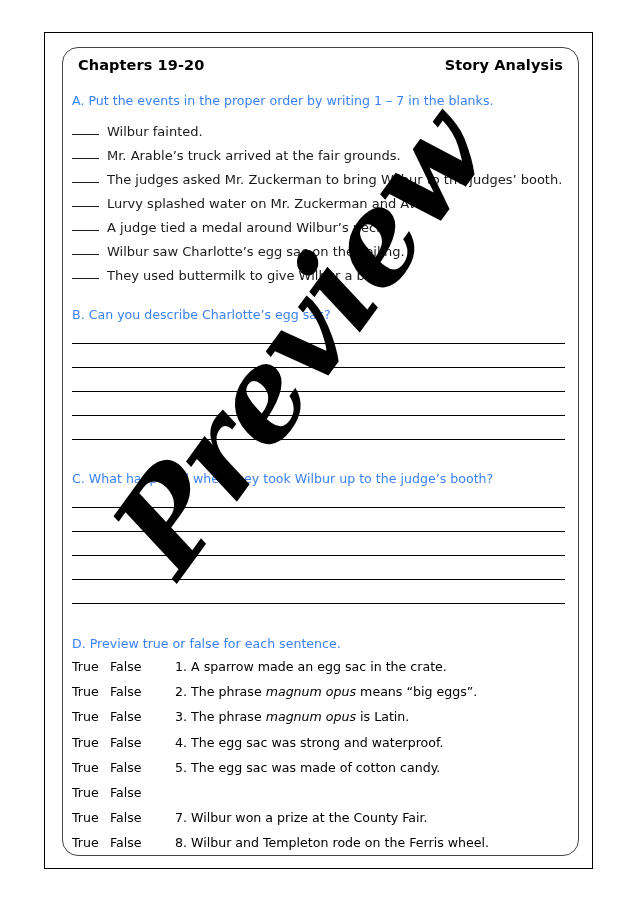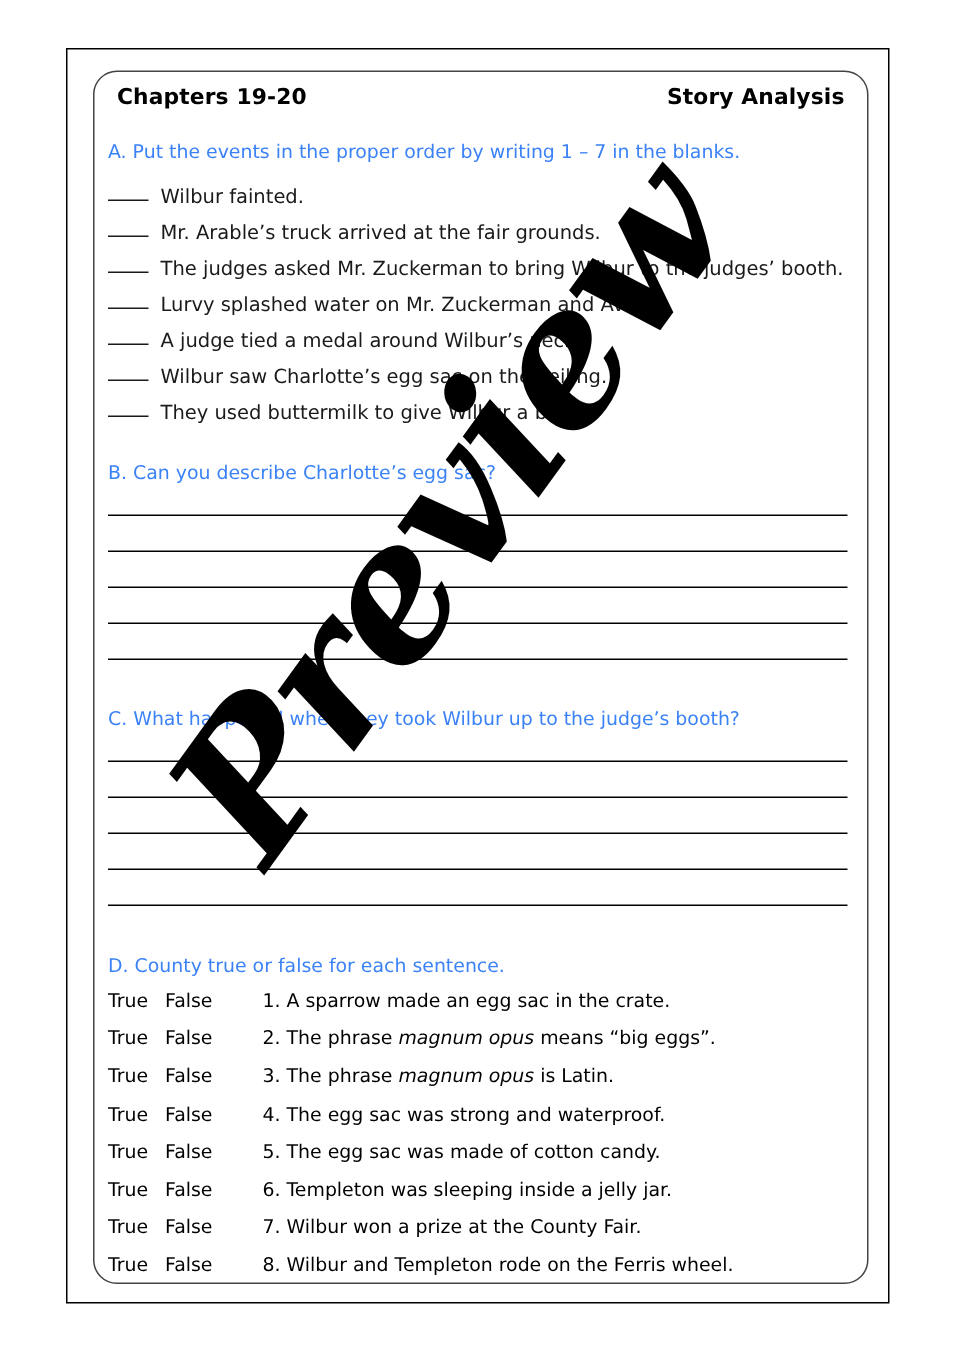--- a/index.html
+++ b/index.html
@@ -188,21 +188,21 @@
 
   <div id="sec-c-prompt" class="abs btext prompt">C. What happened when they took Wilbur up to the judge’s booth?</div>
   <div id="sec-c-lines" class="lines">
     <div class="wline"></div>
     <div class="wline"></div>
     <div class="wline"></div>
     <div class="wline"></div>
     <div class="wline"></div>
   </div>
 
-  <div id="sec-d-prompt" class="abs btext prompt">D. County true or false for each sentence.</div>
+  <div id="sec-d-prompt" class="abs btext prompt">D. Preview true or false for each sentence.</div>
   <div id="sec-d-rows">
       <div class="tf-row">
         <span class="tf-true">True</span>
         <span class="tf-false">False</span>
         <span class="tf-text">1. A sparrow made an egg sac in the crate.</span>
       </div>
       <div class="tf-row">
         <span class="tf-true">True</span>
         <span class="tf-false">False</span>
         <span class="tf-text">2. The phrase <i>magnum opus</i> means “big eggs”.</span>
@@ -218,21 +218,20 @@
         <span class="tf-text">4. The egg sac was strong and waterproof.</span>
       </div>
       <div class="tf-row">
         <span class="tf-true">True</span>
         <span class="tf-false">False</span>
         <span class="tf-text">5. The egg sac was made of cotton candy.</span>
       </div>
       <div class="tf-row">
         <span class="tf-true">True</span>
         <span class="tf-false">False</span>
-        <span class="tf-text">6. Templeton was sleeping inside a jelly jar.</span>
       </div>
       <div class="tf-row">
         <span class="tf-true">True</span>
         <span class="tf-false">False</span>
         <span class="tf-text">7. Wilbur won a prize at the County Fair.</span>
       </div>
       <div class="tf-row">
         <span class="tf-true">True</span>
         <span class="tf-false">False</span>
         <span class="tf-text">8. Wilbur and Templeton rode on the Ferris wheel.</span>

